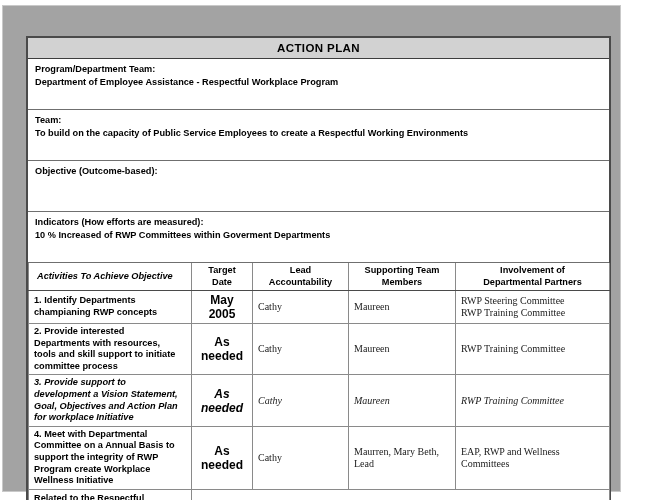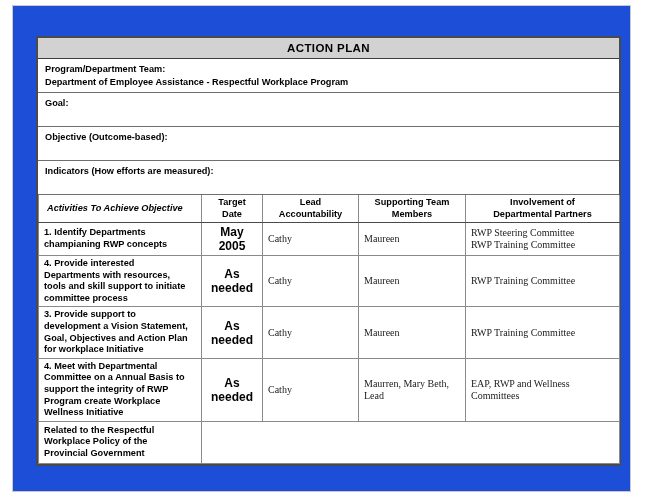--- a/index.html
+++ b/index.html
@@ -11,27 +11,27 @@
     width: 647px;
     height: 500px;
     overflow: hidden;
     font-family: "Liberation Sans", sans-serif;
     color: #000000;
   }
 
   
   #page-frame {
     position: absolute;
-    left: 12px;
+    left: 2px;
     top: 5px;
     width: 619px;
     height: 487px;
     border: 1px solid #c9c9c9;
     box-sizing: border-box;
-    background: #1d4ed8;
+    background: #a3a3a3;
   }
 
   #doc {
     position: absolute;
     left: 23px;
     top: 30px;
     width: 585px;
     box-sizing: border-box;
     border: 2px solid #4a4a4a;
     background: #ffffff;
@@ -49,21 +49,21 @@
     height: 21px;
     line-height: 11px;
     box-sizing: border-box;
   }
 
   
   .info-block {
     border-bottom: 1px solid #6f6f6f;
     padding: 4px 6px 3px 7px;
     box-sizing: border-box;
-    height: 34px;
+    height: 51px;
   }
   .info-line {
     font-size: 9.2px;
     font-weight: bold;
     line-height: 13px;
     white-space: nowrap;
   }
 
   
   table.plan {
@@ -121,49 +121,51 @@
     color: #1a1a1a;
     text-align: left;
   }
   td.empty-merge {
     border-left: 1px solid #8a8a8a;
   }
 
   
   tr.r1 td { height: 32px; }
   tr.r2 td { height: 43px; }
-  tr.r3 td { height: 42px; }
+  tr.r3 td { height: 42px; font-style: italic; }
   tr.r4 td { height: 55px; }
   tr.r5 td { height: 38px; }
   tr.r6 td { height: 42px; }
 </style>
 </head>
 <body>
 
 <div id="page-frame">
 
   <div id="doc">
 
     <div class="title-bar">ACTION PLAN</div>
 
     <div class="info-block">
       <div class="info-line">Program/Department Team:</div>
       <div class="info-line">Department of Employee Assistance - Respectful Workplace Program</div>
     </div>
 
     <div class="info-block">
-      <div class="info-line">Goal:</div>
+      <div class="info-line">Team:</div>
+      <div class="info-line">To build on the capacity of Public Service Employees to create a Respectful Working Environments</div>
     </div>
 
     <div class="info-block">
       <div class="info-line">Objective (Outcome-based):</div>
     </div>
 
     <div class="info-block">
       <div class="info-line">Indicators (How efforts are measured):</div>
+      <div class="info-line">10 % Increased of RWP Committees within Goverment Departments</div>
     </div>
 
     <table class="plan">
       <colgroup>
         <col class="c1">
           <col class="c2">
           <col class="c3">
           <col class="c4">
           <col class="c5">
       </colgroup>
@@ -203,21 +205,21 @@
             <span>Maureen</span>
           </td>
           <td class="serif">
             <span>RWP Steering Committee</span><br>
             <span>RWP Training Committee</span>
           </td>
         </tr>
 
         <tr class="r2">
           <td class="activity">
-            <span>4. Provide interested</span><br>
+            <span>2. Provide interested</span><br>
             <span>Departments with resources,</span><br>
             <span>tools and skill support to initiate</span><br>
             <span>committee process</span>
           </td>
           <td class="tdate">As needed</td>
           <td class="serif">Cathy</td>
           <td class="serif">
             <span>Maureen</span>
           </td>
           <td class="serif">

